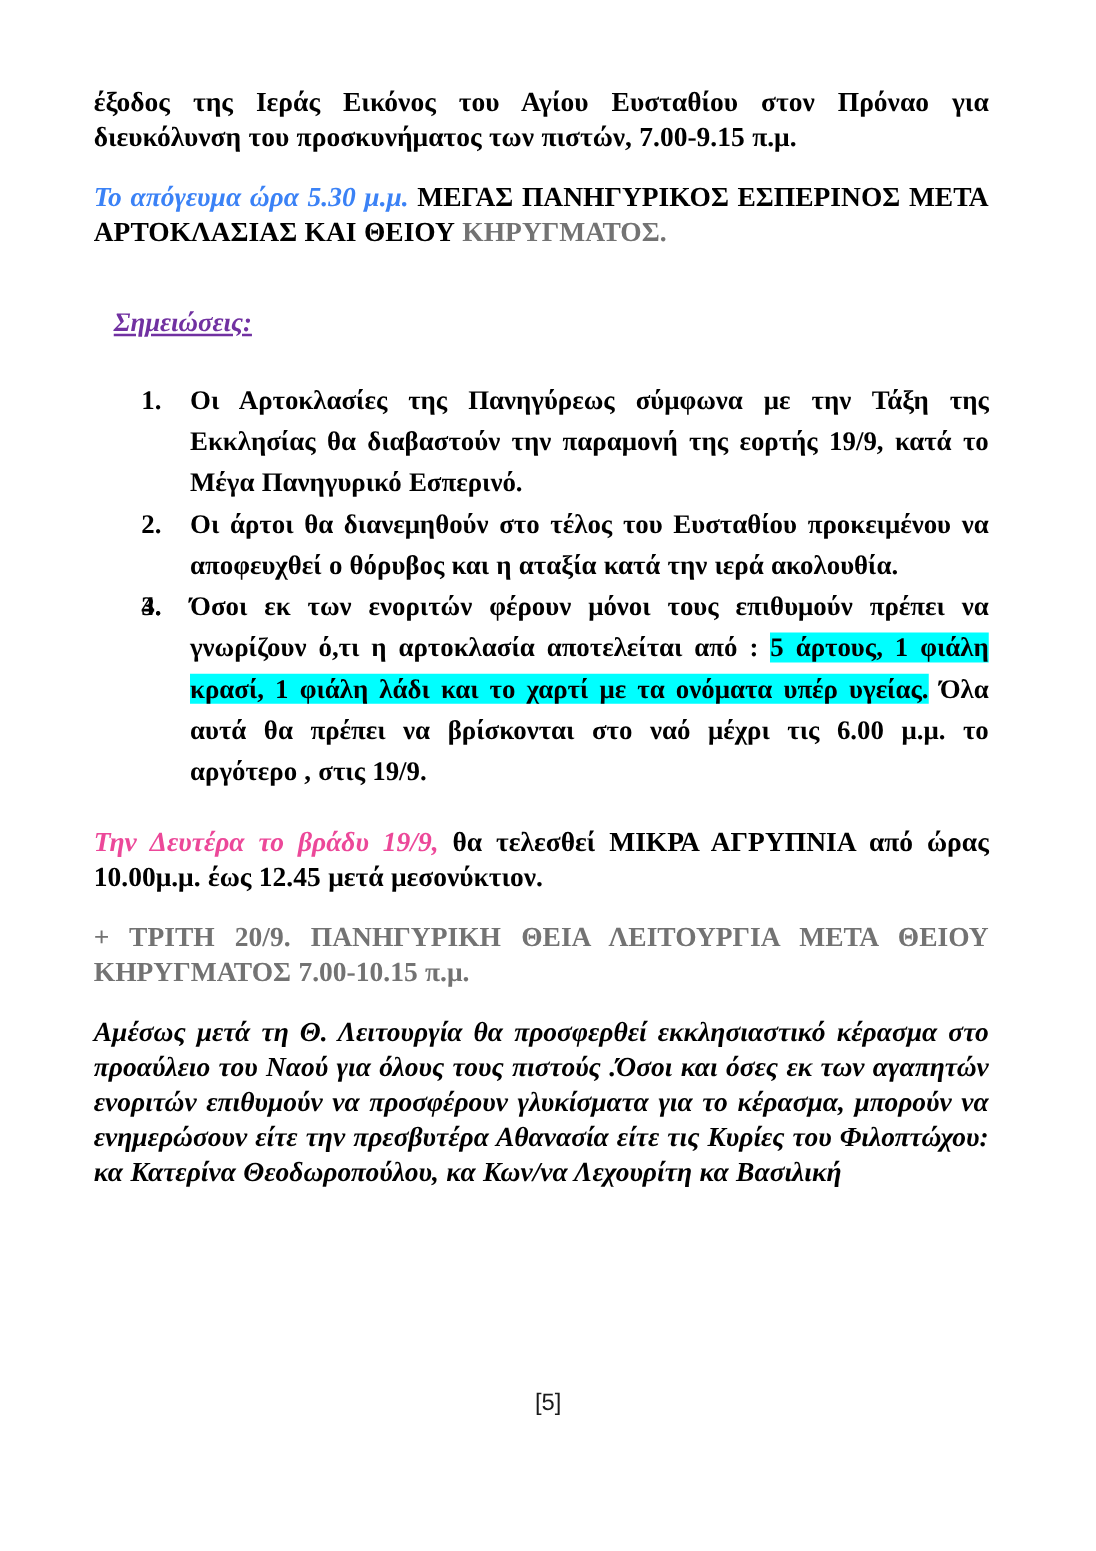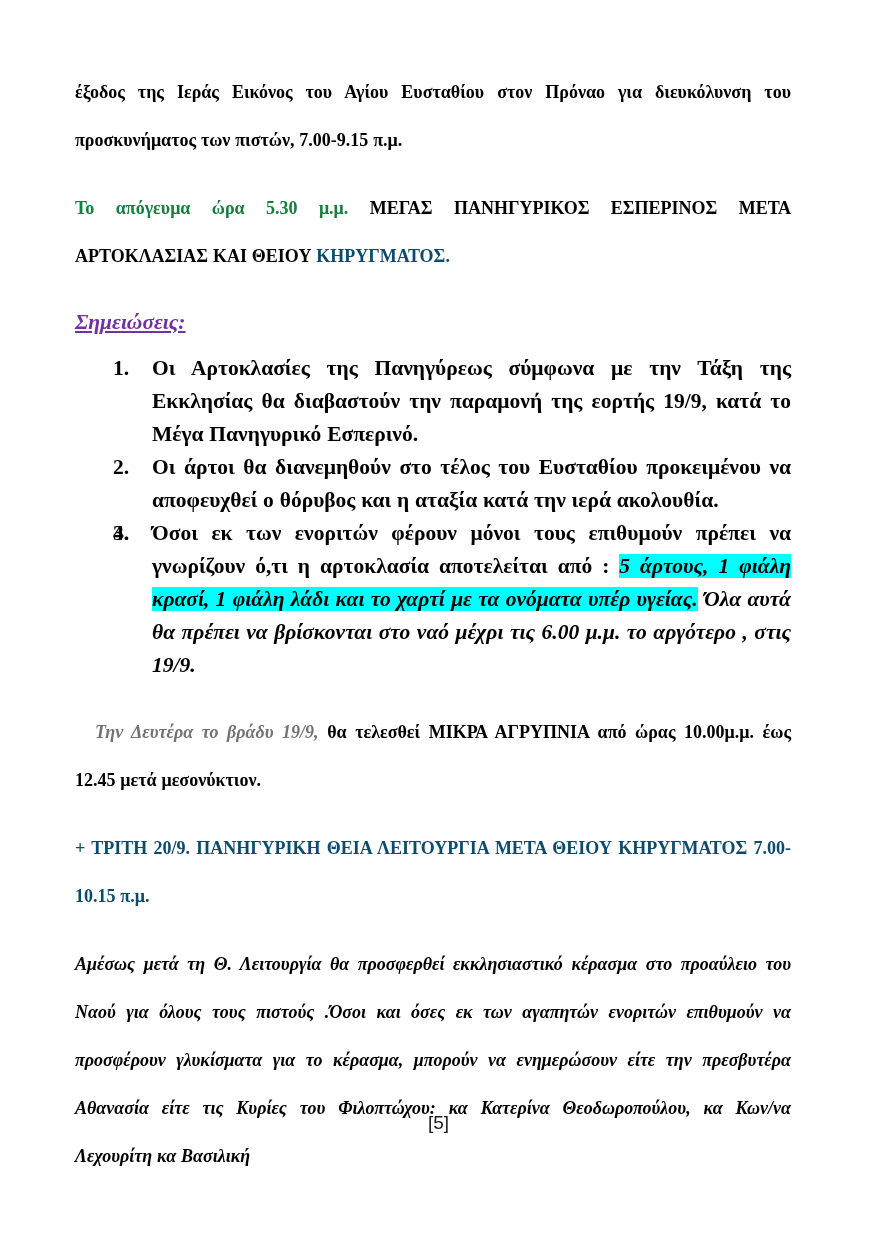--- a/index.html
+++ b/index.html
@@ -20,40 +20,40 @@
     box-sizing: border-box;
   }
   .content {
     position: absolute;
     left: 75px;
     top: 68px;
     width: 716px;
   }
   p.block {
     margin: 0 0 0 0;
-    font-size: 18px;
-    line-height: 48px;
+    font-size: 22px;
+    line-height: 28px;
     font-weight: bold;
     text-align: justify;
     text-justify: inter-word;
     -webkit-hyphens: none;
     hyphens: none;
   }
   .gap-sm { height: 14px; }
   .gap-md { height: 20px; }
   .gap-lg { height: 26px; }
 
-  .orange { color: #15803d; }
-  .purple { color: #0c4a6e; }
-  .purple-i { color: #737373; font-style: italic; margin-left: 20px; }
+  .orange { color: #3b82f6; font-style: italic; }
+  .purple { color: #737373; }
+  .purple-i { color: #ec4899; font-style: italic; }
   .hl { background-color: #00FFFF; }
-  .ital { font-style: italic; }
+  .ital { }
 
   .notes-head {
-    margin: 0;
+    margin: 16px;
     font-size: 21.5px;
     line-height: 32px;
     font-weight: bold;
     font-style: italic;
     color: #7131A1;
     text-decoration: underline;
     display: inline-block;
   }
 
   ol.notes {

